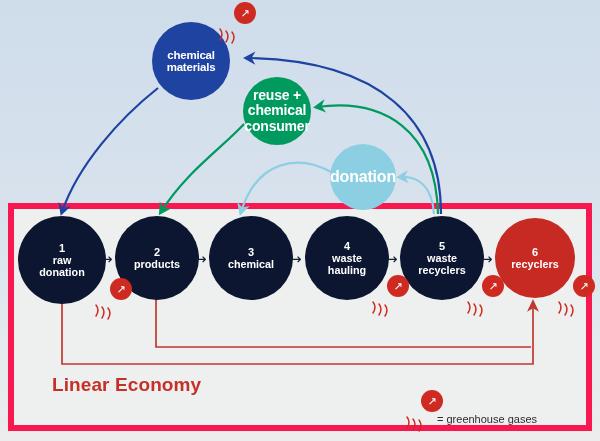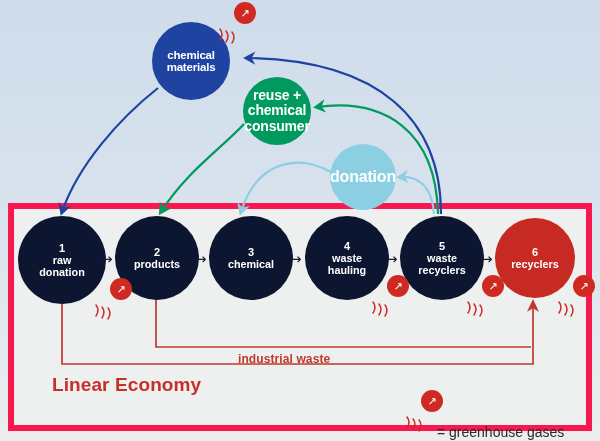--- a/index.html
+++ b/index.html
@@ -59,22 +59,22 @@
   
   #iw-label{
     position:absolute;z-index:9;color:#c0392f;font-weight:bold;font-size:12px;
     left:238px;top:352px;letter-spacing:0.1px;
   }
   #title{
     position:absolute;z-index:9;left:52px;top:374px;
     color:#c53128;font-weight:bold;font-size:19px;letter-spacing:0.1px;
   }
   #legend-text{
-    position:absolute;z-index:9;left:437px;top:424px;
-    color:#2a2a2a;font-size:14px;
+    position:absolute;z-index:9;left:437px;top:413px;
+    color:#2a2a2a;font-size:11px;
   }
 </style>
 </head>
 <body>
 
 <div id="stage">
 
   <div id="frame"></div>
 
   <svg class="layer" id="curves" viewBox="0 0 600 441">
@@ -201,21 +201,20 @@
     </svg>
   </div>
 
   <div class="ghg" style="left:551px;top:275px;width:52px;height:48px;">
     <div class="dot" style="left:22px;top:0px;width:22px;height:22px;">↗</div>
     <svg width="52" height="48" viewBox="0 0 52 48">
       <path d="M8,38 q4,-6 0,-11 M14,40 q4,-6 0,-11 M20,41 q4,-6 0,-11" fill="none" stroke="#cf2a22" stroke-width="1.5" stroke-linecap="round"></path>
     </svg>
   </div>
 
-  <div id="iw-label">industrial waste</div>
   <div id="title">Linear Economy</div>
 
   <div class="ghg" style="left:399px;top:390px;width:52px;height:48px;z-index:9;">
     <div class="dot" style="left:22px;top:0px;width:22px;height:22px;">↗</div>
     <svg width="52" height="48" viewBox="0 0 52 48">
       <path d="M8,38 q4,-6 0,-11 M14,40 q4,-6 0,-11 M20,41 q4,-6 0,-11" fill="none" stroke="#cf2a22" stroke-width="1.5" stroke-linecap="round"></path>
     </svg>
   </div>
   <div id="legend-text">= greenhouse gases</div>
 

